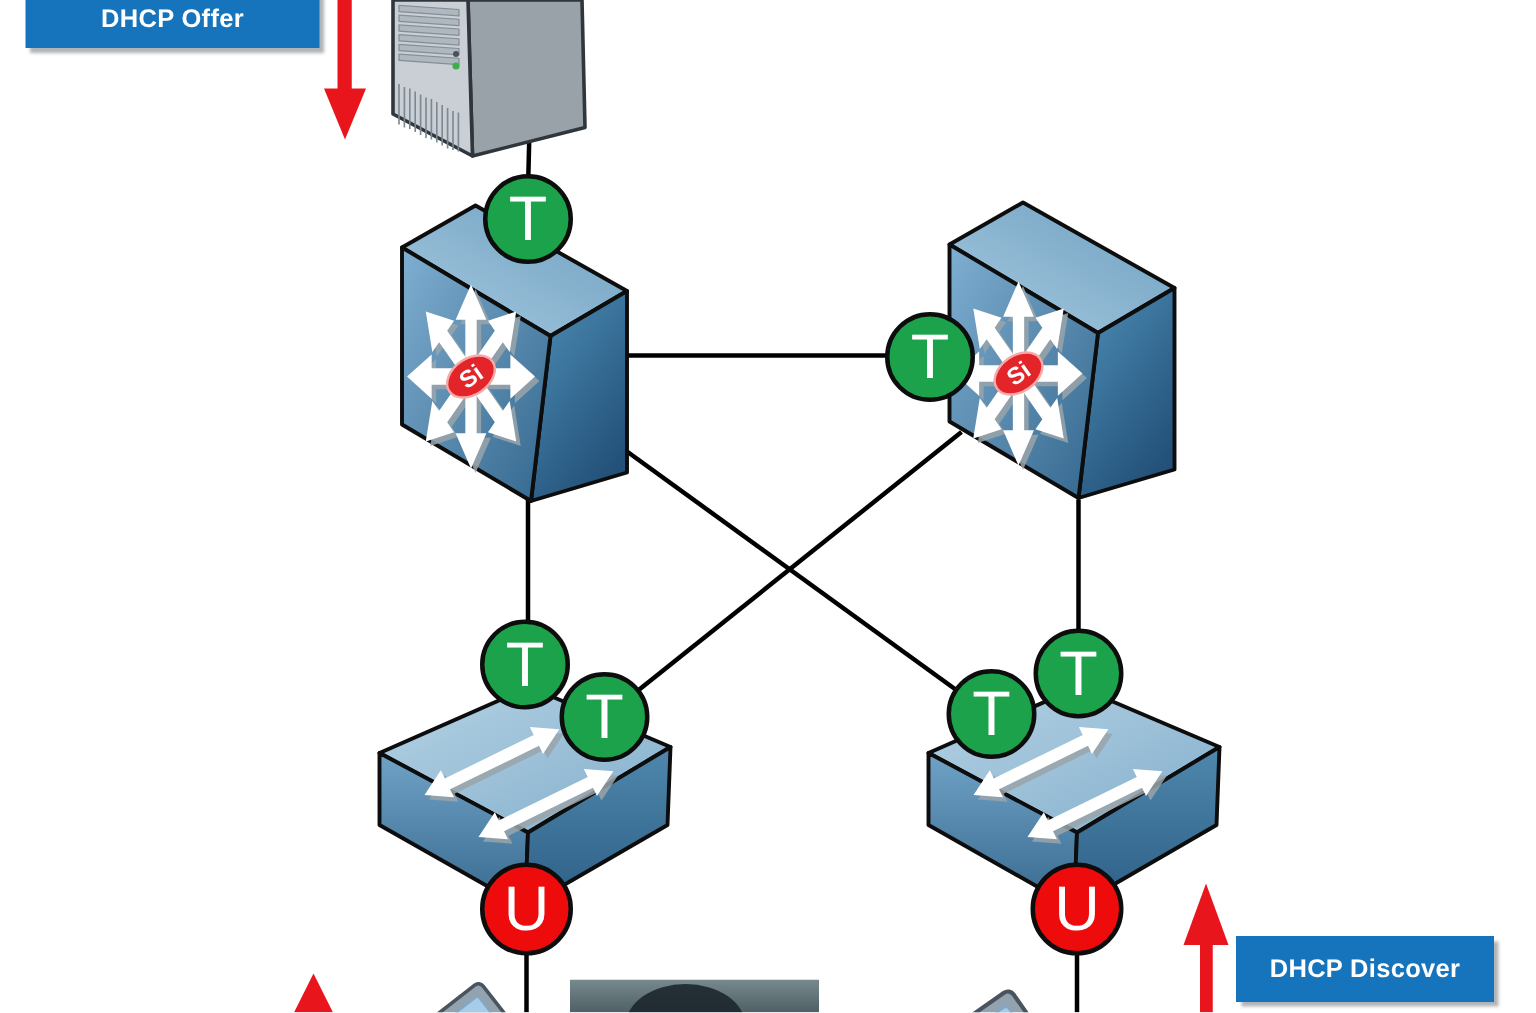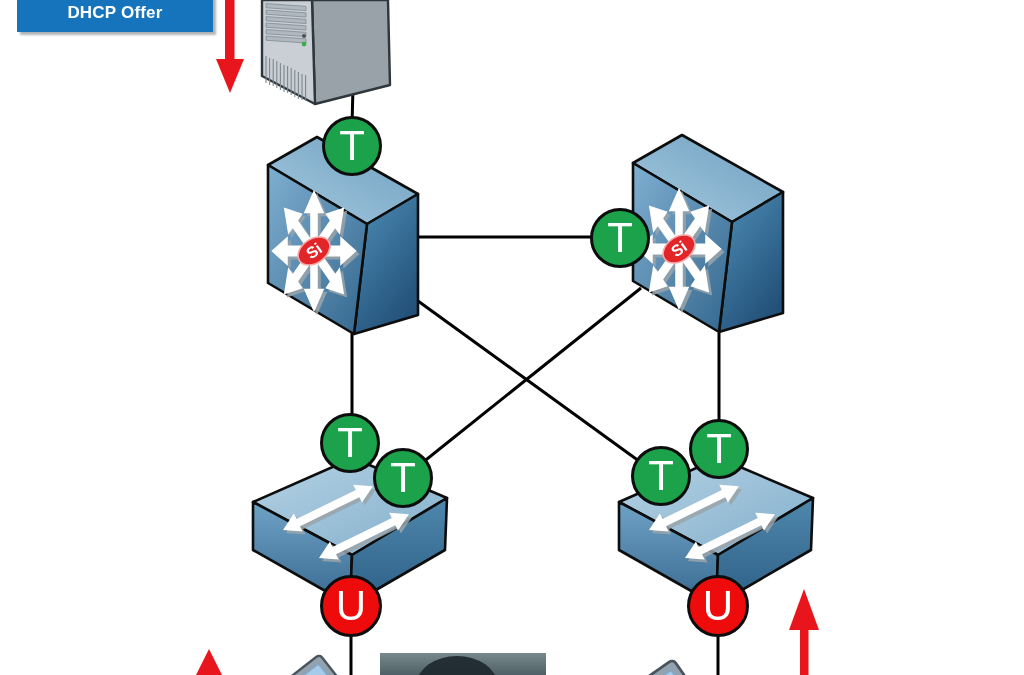--- a/index.html
+++ b/index.html
@@ -217,14 +217,17 @@
       <rect x="800" y="627" width="8.5" height="48"></rect>
       <polygon points="789,630 819,630 804,589"></polygon>
     </g>
     <polygon points="196,675 222,675 209,649"></polygon>
   </g>
 </svg>
 
 <div class="flow-label offer" style="background-color: rgb(22, 116, 188);">
   <span>DHCP Offer</span>
 </div>
-
+<div class="flow-label discover" style="background-color: rgb(22, 116, 188);">
+  <span>DHCP Discover</span>
 </div>
 
+</div>
+
 </body></html>

